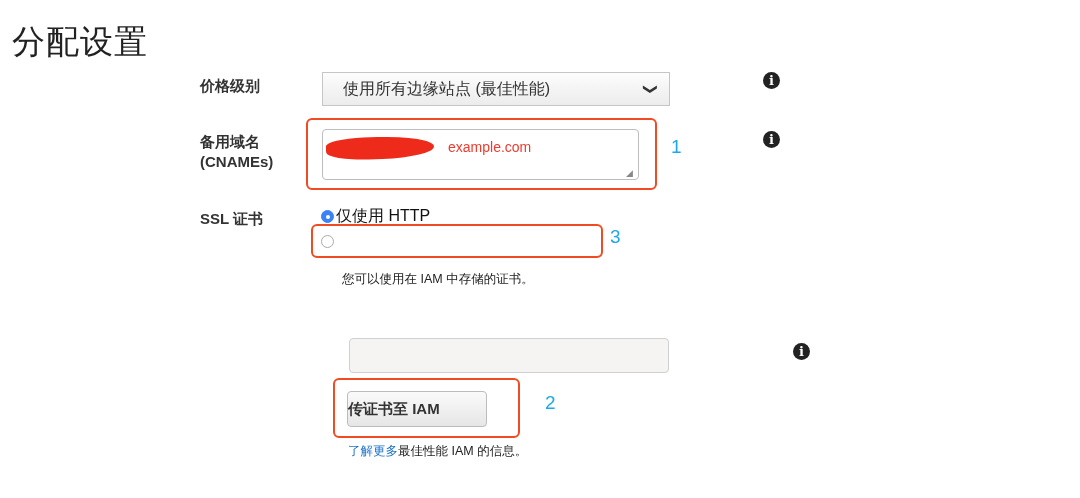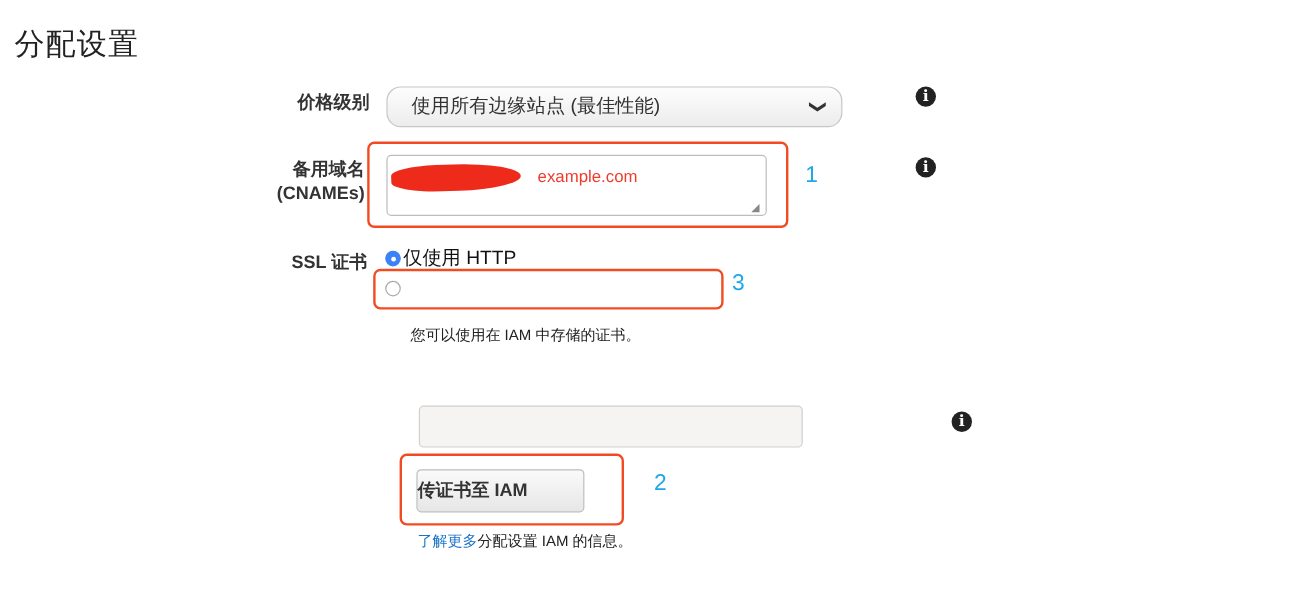--- a/index.html
+++ b/index.html
@@ -1,25 +1,25 @@
 <!DOCTYPE html>
 <html><head>
 <meta charset="utf-8">
 <style>
   html, body { margin:0; padding:0; }
   body {
     width:1080px; height:498px; background:#ffffff; position:relative; overflow:hidden;
     font-family: "Liberation Sans", "DejaVu Sans", sans-serif; color:#222;
   }
   .abs { position:absolute; }
-  .section-title { left:12px; top:20px; font-size:25px; color:#222; font-weight:normal; letter-spacing:1px; }
-  .label { font-size:15px; font-weight:bold; color:#333; text-align:right; line-height:20px; }
+  .section-title { left:12px; top:20px; font-size:33px; color:#222; font-weight:normal; letter-spacing:1px; }
+  .label { font-size:15px; font-weight:bold; color:#333; text-align:left; line-height:20px; }
   .select {
-    left:322px; top:72px; width:380px; height:34px; box-sizing:border-box;
-    border:1px solid #c6c6c6; border-radius:12px;
+    left:322px; top:72px; width:348px; height:34px; box-sizing:border-box;
+    border:1px solid #c6c6c6; border-radius:0;
     background:linear-gradient(#fdfdfd,#ececec);
     font-size:16px; color:#333; line-height:32px; padding-left:20px; cursor:pointer;
   }
   .select .chev { position:absolute; right:12px; top:0; font-size:14px; color:#333; }
   .info-icon {
     width:17px; height:17px; border-radius:50%; background:#222; color:#fff;
     font-family:"DejaVu Serif", serif; font-weight:bold; font-size:13px; line-height:17px; text-align:center;
   }
   .textarea {
     left:322px; top:129px; width:317px; height:51px; box-sizing:border-box;
@@ -96,15 +96,15 @@
 
 <input class="abs cert-input" type="text" value="" style="">
 <div class="abs info-icon" style="left:793px; top:343px;">i</div>
 
 <div class="abs upload-btn">传证书至 IAM</div>
 <div class="abs red-box" style="left:333px; top:378px; width:187px; height:60px;"></div>
 <div class="abs marker" style="left:545px; top:392px;">2</div>
 
 <div class="abs links" style="left:348px; top:442px; width:700px;">
   <div>
-    <a class="link">了解更多</a><span>分配设置 IAM 的信息。</span>
+    <a class="link">了解更多</a><span>最佳性能 IAM 的信息。</span>
   </div>
 </div>
 
 </body></html>

